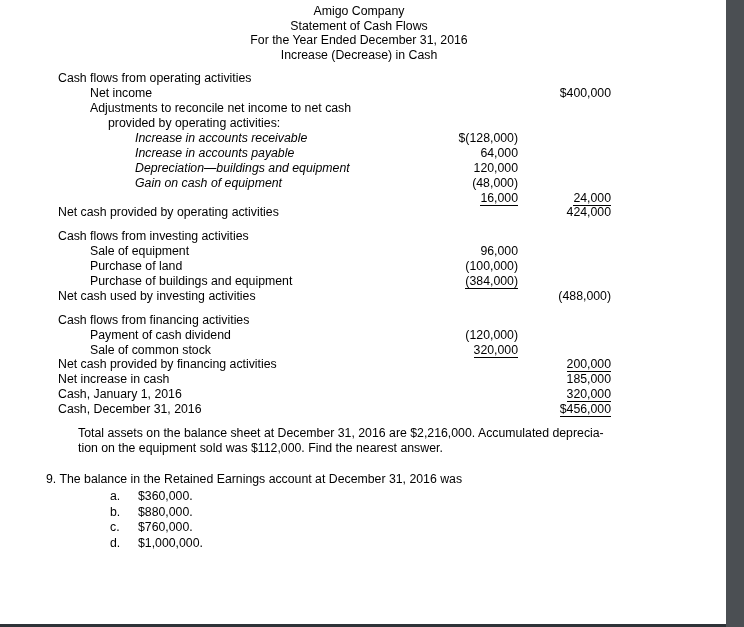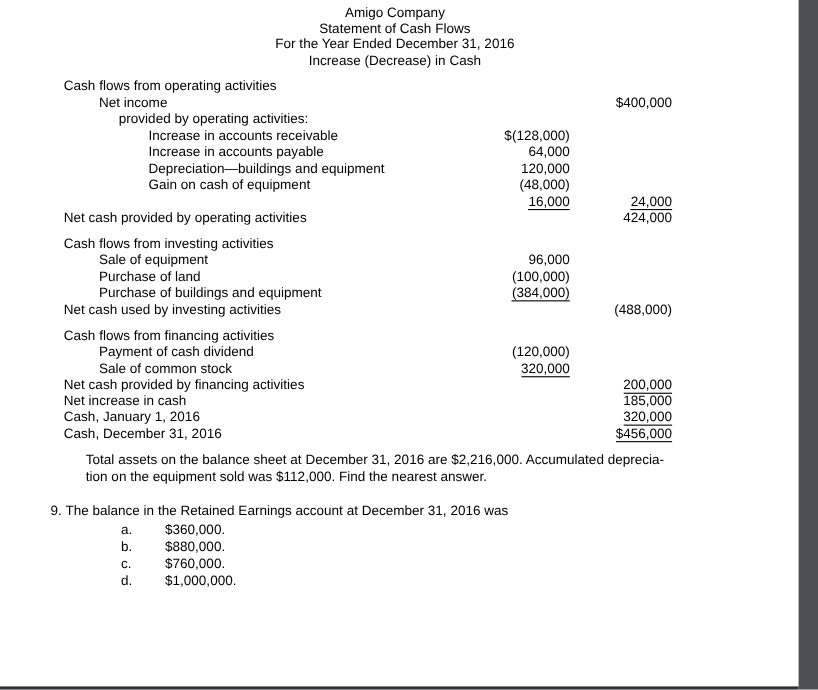--- a/index.html
+++ b/index.html
@@ -84,21 +84,21 @@
     white-space: nowrap;
   }
   .row .label {
     position: absolute;
     left: 0;
     top: 0;
   }
   .ind0 { padding-left: 0px; }
   .ind1 { padding-left: 32px; }
   .ind2 { padding-left: 50px; }
-  .ind3 { padding-left: 77px; }
+  .ind3 { padding-left: 77px; font-style: italic; }
 
   
   .col1, .col2 {
     position: absolute;
     top: 0;
     text-align: right;
     white-space: nowrap;
   }
   .col1 { left: 340px; width: 120px; }
   .col2 { left: 433px; width: 120px; }
@@ -136,21 +136,21 @@
     height: 15.6px;
     white-space: nowrap;
   }
   .choice .ltr {
     position: absolute;
     left: 32px;
     width: 16px;
   }
   .choice .amt {
     position: absolute;
-    left: 72px;
+    left: 60px;
     text-align: right;
   }
 </style>
 </head>
 <body>
 
 <div id="page">
 
   <div id="top-ghost">&nbsp;</div>
 
@@ -169,20 +169,23 @@
 
       <div class="row">
         <span class="label ind0">Cash flows from operating activities</span>
       </div>
 
       <div class="row">
         <span class="label ind1">Net income</span>
         <span class="col2">$400,000</span>
       </div>
 
+      <div class="row">
+        <span class="label ind1">Adjustments to reconcile net income to net cash</span>
+      </div>
 
       <div class="row">
         <span class="label ind2">provided by operating activities:</span>
       </div>
 
       <div class="row">
         <span class="label ind3">Increase in accounts receivable</span>
         <span class="col1">$(128,000)</span>
       </div>
 

